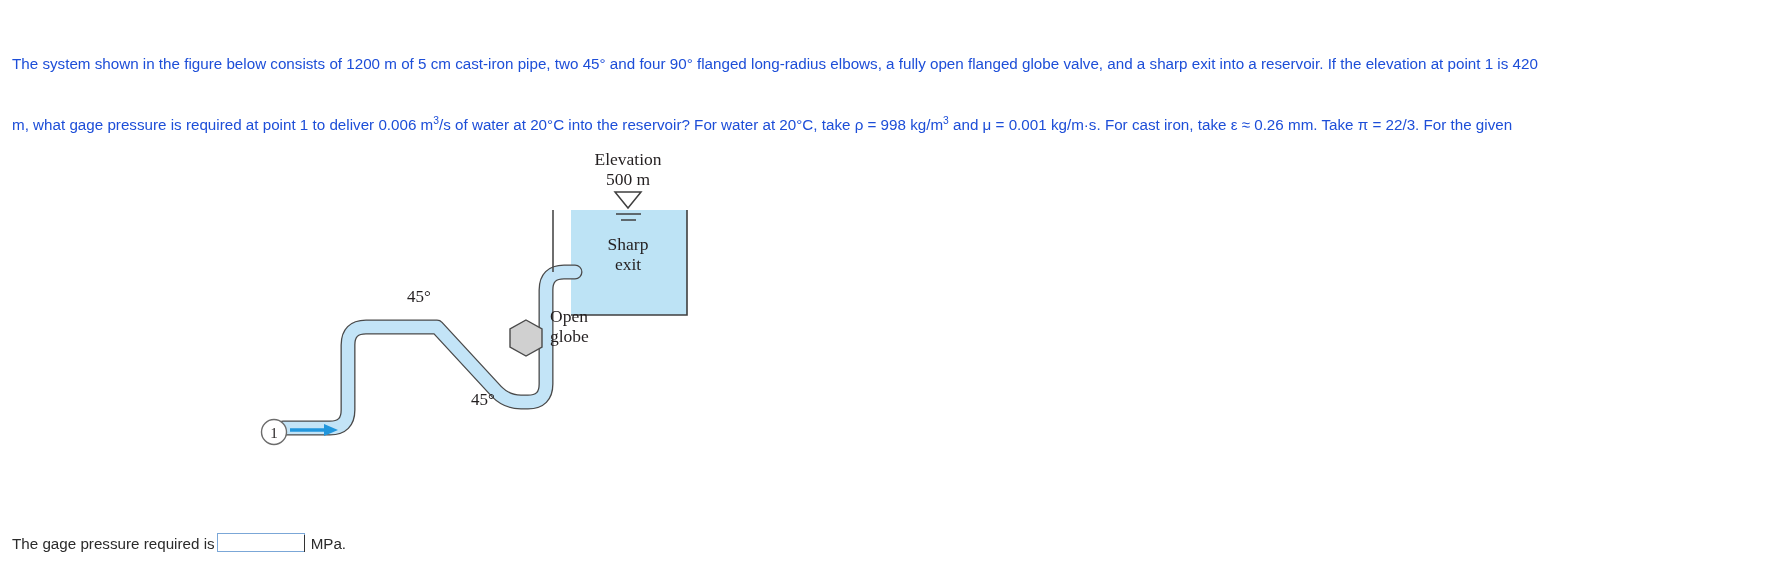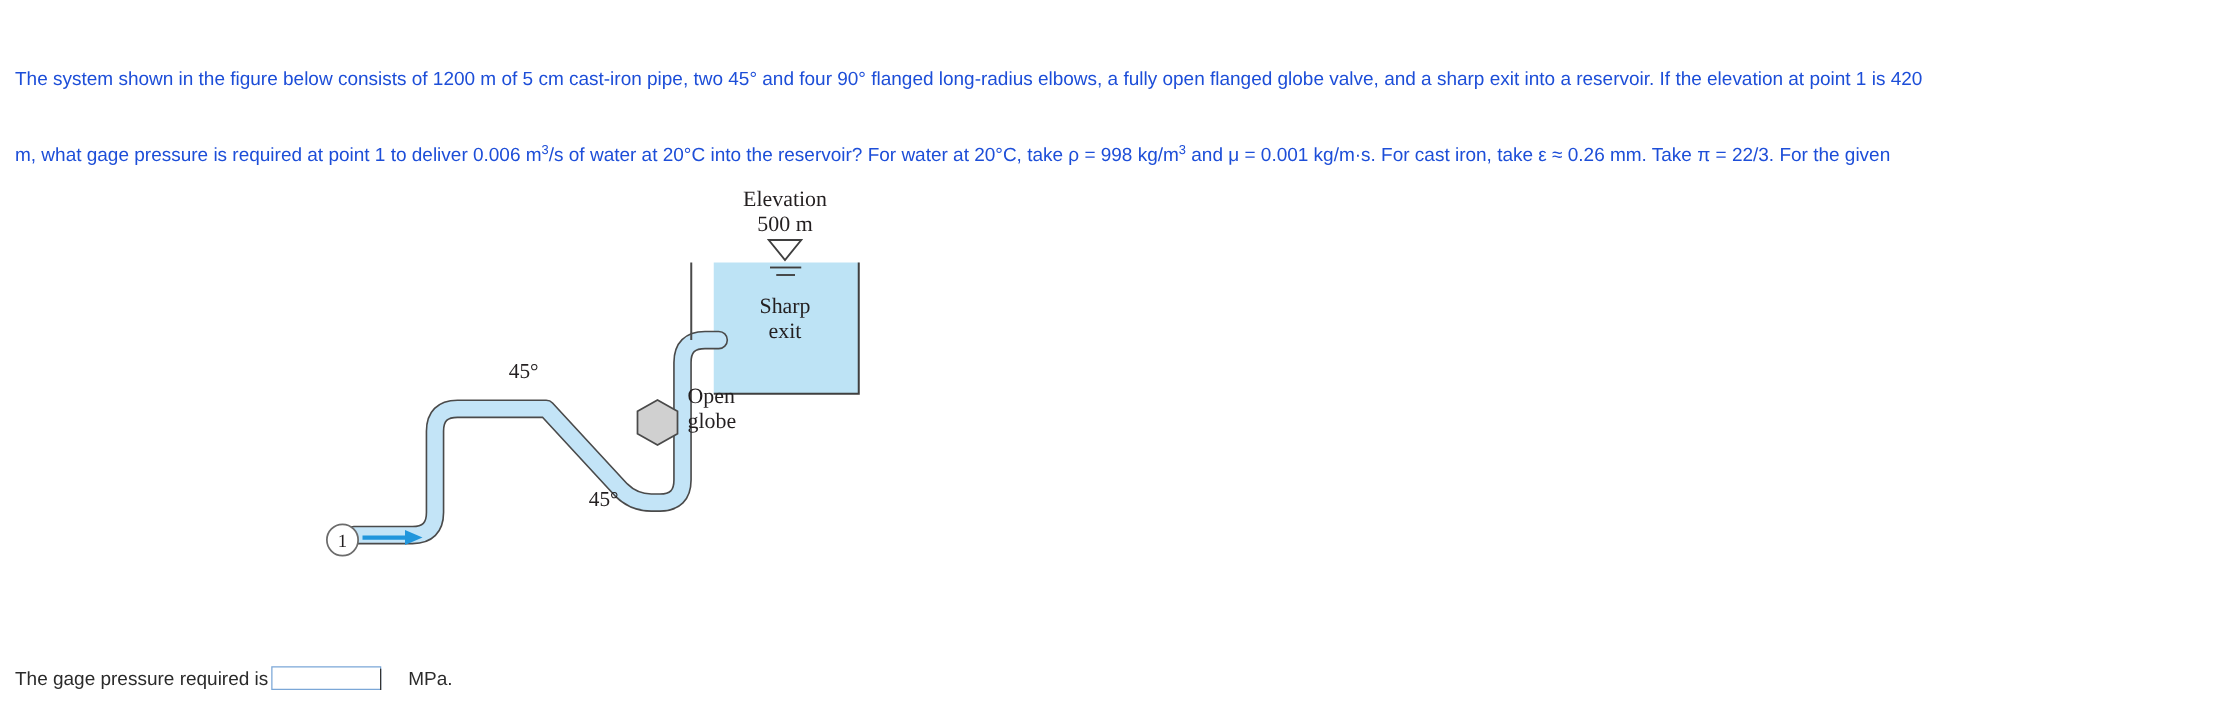--- a/index.html
+++ b/index.html
@@ -57,21 +57,21 @@
   #answer-row {
     position: absolute;
     left: 12px;
     top: 533px;
     display: flex;
     align-items: flex-end;
     font-size: 15.2px;
     color: #2b2b2b;
   }
   #answer-row .a-label { margin-right: 2px; }
-  #answer-row .a-unit { margin-left: 22px; }
+  #answer-row .a-unit { margin-left: 6px; }
   #answer-input {
     width: 88px;
     height: 19px;
     border: 1px solid #7ba7d7;
     background: #ffffff;
     outline: none;
     font-family: "Liberation Sans", sans-serif;
     font-size: 14px;
     color: #2b2b2b;
     padding: 0 3px;

